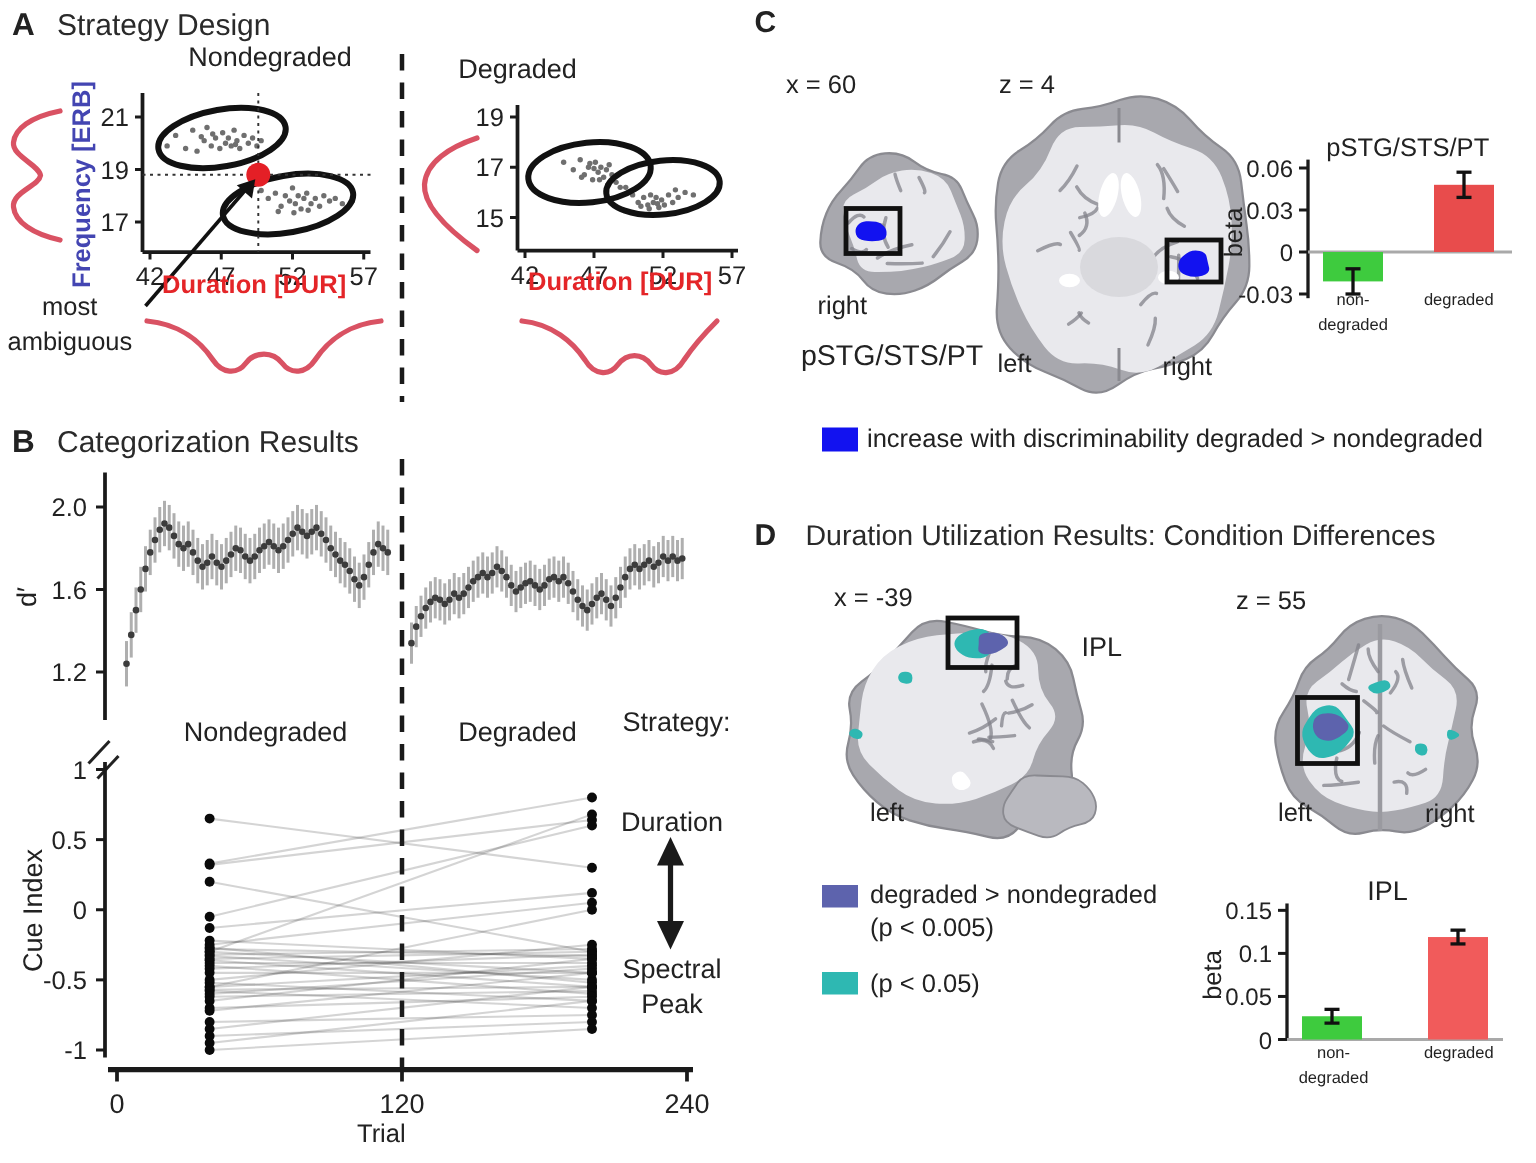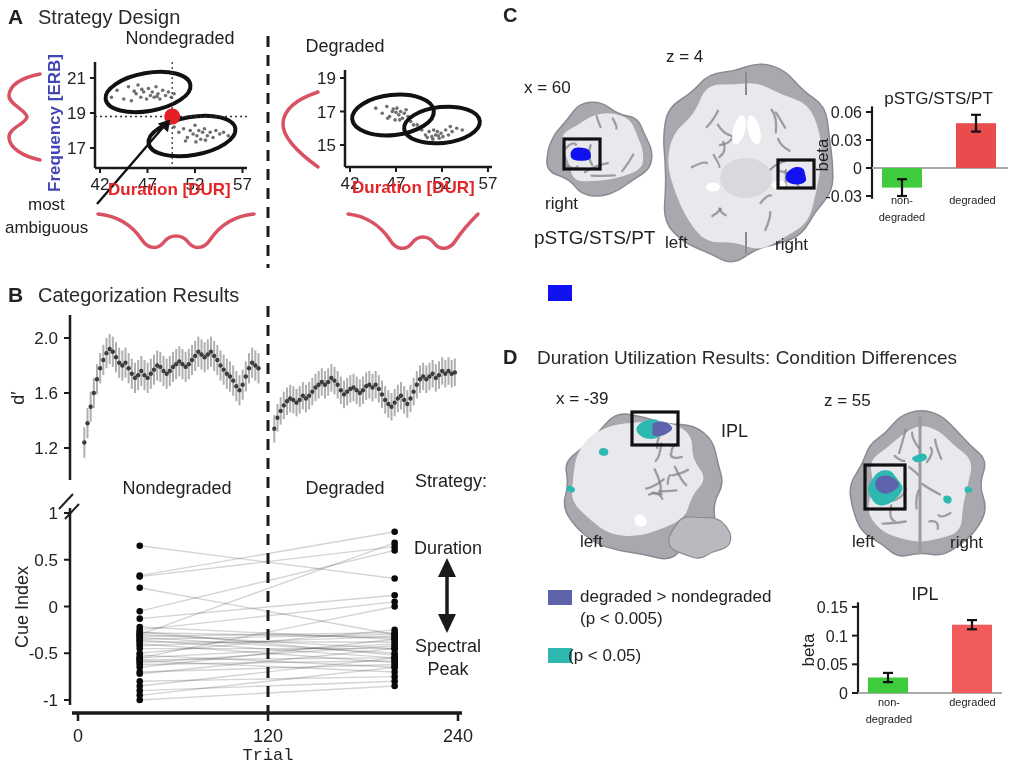--- a/index.html
+++ b/index.html
@@ -9,21 +9,21 @@
   .lbl{position:absolute;white-space:nowrap;line-height:1.05;}
   .panel-letter{font-weight:bold;font-size:21px;color:#222;}
   .panel-title{font-size:20px;color:#2a2a2a;}
   .plot-title{font-size:18px;color:#222;text-align:center;}
   .sec{font-size:18px;color:#222;text-align:center;}
   .small{font-size:17px;color:#222;}
   .tick-lab{font-size:11px;color:#222;text-align:center;}
   .xlab-red{font-size:17px;font-weight:bold;text-align:left;}
   .region{font-size:19px;color:#222;}
   .legend-sq{position:absolute;width:24px;height:15px;}
-  .center{text-align:center;font-family:Liberation Mono, monospace;}
+  .center{text-align:left;}
 </style>
 </head>
 <body>
 
 <div id="fig">
   <svg id="canvas" width="1024" height="775">
       <g>
         <line x1="95" y1="62" x2="95" y2="168" stroke="#1a1a1a" stroke-width="2.5"></line>
         <line x1="95" y1="168" x2="247" y2="168" stroke="#1a1a1a" stroke-width="2.5"></line>
         <line x1="100" y1="168" x2="100" y2="173" stroke="#1a1a1a" stroke-width="2"></line>
@@ -685,42 +685,43 @@
   <div class="lbl panel-title" style="left:38px;top:285px;">Categorization Results</div>
   <div class="lbl sec" style="left:112px;top:479px;width:130px;">Nondegraded</div>
   <div class="lbl sec" style="left:300px;top:479px;width:90px;">Degraded</div>
   <div class="lbl sec" style="left:408px;top:472px;width:86px;">Strategy:</div>
   <div class="lbl sec" style="left:405px;top:539px;width:86px;">Duration</div>
   <div class="lbl sec" style="left:405px;top:637px;width:86px;">Spectral</div>
   <div class="lbl sec" style="left:405px;top:660px;width:86px;">Peak</div>
   <div class="lbl small center" style="left:238px;top:747px;width:60px;">Trial</div>
 
   <div class="lbl panel-letter" style="left:503px;top:5px;font-size:20px;">C</div>
-  <div class="lbl small" style="left:524px;top:48px;margin-top:31px;">x = 60</div>
+  <div class="lbl small" style="left:524px;top:48px;">x = 60</div>
   <div class="lbl small" style="left:666px;top:48px;">z = 4</div>
   <div class="lbl small" style="left:545px;top:195px;">right</div>
   <div class="lbl region" style="left:534px;top:228px;">pSTG/STS/PT</div>
   <div class="lbl small" style="left:665px;top:234px;">left</div>
   <div class="lbl small" style="left:775px;top:236px;">right</div>
   <div class="lbl tick-lab" style="left:876px;top:90px;width:125px;font-size:17px;">pSTG/STS/PT</div>
   <div class="lbl tick-lab" style="left:871px;top:195px;width:62px;">non-</div>
   <div class="lbl tick-lab" style="left:861px;top:212px;width:82px;">degraded</div>
   <div class="lbl tick-lab" style="left:930px;top:195px;width:85px;">degraded</div>
   <div class="legend-sq" id="c-leg-sq" style="left: 548px; top: 285px; height: 16px; background: rgb(18, 18, 240);"></div>
+  <div class="lbl small" style="left:578px;top:284px;">increase with discriminability degraded &gt; nondegraded</div>
 
   <div class="lbl panel-letter" style="left:503px;top:347px;font-size:20px;">D</div>
   <div class="lbl panel-title" style="left:537px;top:348px;font-size:19px;">Duration Utilization Results: Condition Differences</div>
   <div class="lbl small" style="left:556px;top:390px;">x = -39</div>
   <div class="lbl small" style="left:824px;top:392px;">z = 55</div>
   <div class="lbl region" style="left:721px;top:422px;font-size:18px;">IPL</div>
   <div class="lbl small" style="left:580px;top:533px;">left</div>
   <div class="lbl small" style="left:852px;top:533px;">left</div>
   <div class="lbl small" style="left:950px;top:534px;">right</div>
   <div class="legend-sq" id="d-leg1-sq" style="left: 548px; top: 590px; background: rgb(93, 99, 173);"></div>
   <div class="lbl small" style="left:580px;top:588px;">degraded &gt; nondegraded</div>
   <div class="lbl small" style="left:580px;top:610px;">(p &lt; 0.005)</div>
   <div class="legend-sq" id="d-leg2-sq" style="left: 548px; top: 648px; background: rgb(46, 184, 178);"></div>
-  <div class="lbl small" style="left:568px;top:647px;">(p &lt; 0.05)</div>
+  <div class="lbl small" style="left:580px;top:647px;">(p &lt; 0.05)</div>
   <div class="lbl tick-lab" style="left:893px;top:585px;width:64px;font-size:18px;">IPL</div>
   <div class="lbl tick-lab" style="left:858px;top:697px;width:62px;">non-</div>
   <div class="lbl tick-lab" style="left:848px;top:714px;width:82px;">degraded</div>
   <div class="lbl tick-lab" style="left:930px;top:697px;width:85px;">degraded</div>
 </div>
 
 </body></html>

